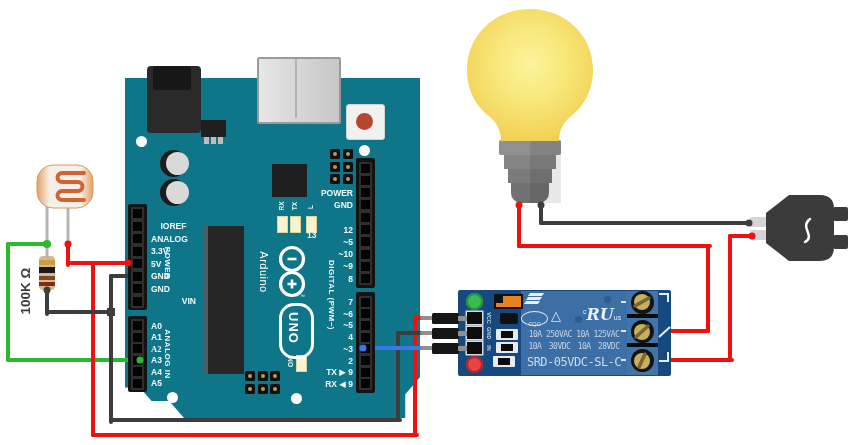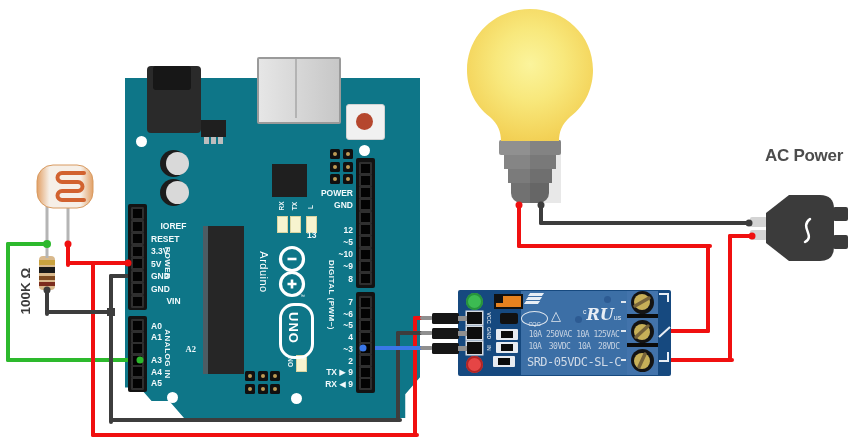--- a/index.html
+++ b/index.html
@@ -171,21 +171,20 @@
 
   <div class="relay-lbl" style="left:521px;top:330px;width:106px;font-size:8px;letter-spacing:-0.5px;">10A 250VAC 10A 125VAC</div>
   <div class="relay-lbl" style="left:521px;top:342px;width:106px;font-size:8px;letter-spacing:-0.5px;word-spacing:3px;">10A 30VDC 10A 28VDC</div>
   <div class="relay-lbl" style="left:521px;top:355px;width:106px;font-size:12px;color:#cfd9e6;letter-spacing:-0.5px;">SRD-05VDC-SL-C</div>
 
   <div class="abs" style="left:621px;top:301px;width:5px;height:2px;background:#dfe6ee;z-index:32;"></div>
   <div class="abs" style="left:621px;top:330px;width:5px;height:2px;background:#dfe6ee;z-index:32;"></div>
   <div class="abs" style="left:621px;top:359px;width:5px;height:2px;background:#dfe6ee;z-index:32;"></div>
 
   <div class="abs" style="left:650px;top:146px;width:193px;text-align:right;font-weight:bold;font-size:17px;line-height:19px;color:#4c4c4c;letter-spacing:-0.3px;z-index:45;">
-    <div>AC Power</div>
   </div>
 
   <svg id="overlay" width="848" height="445" viewBox="0 0 848 445">
     <defs>
       <radialGradient id="bulbGrad" cx="50%" cy="42%" r="60%">
         <stop offset="0%" stop-color="#fbf49c"></stop>
         <stop offset="45%" stop-color="#f8e87c"></stop>
         <stop offset="85%" stop-color="#f4d65e"></stop>
         <stop offset="100%" stop-color="#f2cf53"></stop>
       </radialGradient>
@@ -244,37 +243,37 @@
   <div class="dot d-blk" style="left:47px;top:290px;"></div>
   <div class="abs" style="left:107px;top:308px;width:8px;height:8px;background:var(--wblk);z-index:50;"></div>
   <div class="dot d-blk" style="left:541px;top:205px;"></div>
   <div class="dot d-blk" style="left:749px;top:223px;"></div>
   <div class="dot d-blu" style="left:363px;top:348px;"></div>
 
 <div class="pin" style="left: 131px; top: 207px;"></div>
     <div class="pin" style="left: 131px; top: 219.5px;"></div>
     <div class="plab" style="left: 151px; top: 221px; width: 45px; text-align: center;">IOREF</div>
     <div class="pin" style="left: 131px; top: 232px;"></div>
-    <div class="plab" style="left: 151px; top: 233.5px; width: 45px; text-align: left;">RESET</div>
+    <div class="plab" style="left: 151px; top: 233.5px; width: 45px; text-align: left;">ANALOG</div>
     <div class="pin" style="left: 131px; top: 244.5px;"></div>
     <div class="plab" style="left: 151px; top: 246px; width: 45px; text-align: left;">3.3V</div>
     <div class="pin" style="left: 131px; top: 257px;"></div>
     <div class="plab" style="left: 151px; top: 258.5px; width: 45px; text-align: left;">5V</div>
     <div class="pin" style="left: 131px; top: 269.5px;"></div>
     <div class="plab" style="left: 151px; top: 271px; width: 45px; text-align: left;">GND</div>
     <div class="pin" style="left: 131px; top: 282px;"></div>
     <div class="plab" style="left: 151px; top: 283.5px; width: 45px; text-align: left;">GND</div>
     <div class="pin" style="left: 131px; top: 294.5px;"></div>
-    <div class="plab" style="left: 151px; top: 296px; width: 45px; text-align: center;">VIN</div>
+    <div class="plab" style="left: 151px; top: 296px; width: 45px; text-align: right;">VIN</div>
     <div class="pin" style="left: 131px; top: 319px;"></div>
     <div class="plab" style="left: 151px; top: 320.5px; width: 45px; text-align: left;">A0</div>
     <div class="pin" style="left: 131px; top: 330.5px;"></div>
     <div class="plab" style="left: 151px; top: 332px; width: 45px; text-align: left;">A1</div>
     <div class="pin" style="left: 131px; top: 342px;"></div>
-    <div class="plab" style="left: 151px; top: 343.5px; width: 45px; text-align: right; font-family: Liberation Serif, serif;">A2</div>
+    <div class="plab" style="left: 151px; top: 343.5px; width: 45px; text-align: left; font-family: Liberation Serif, serif;">A2</div>
     <div class="pin" style="left: 131px; top: 353.5px;"></div>
     <div class="plab" style="left: 151px; top: 355px; width: 45px; text-align: left;">A3</div>
     <div class="pin" style="left: 131px; top: 365px;"></div>
     <div class="plab" style="left: 151px; top: 366.5px; width: 45px; text-align: left;">A4</div>
     <div class="pin" style="left: 131px; top: 376.5px;"></div>
     <div class="plab" style="left: 151px; top: 378px; width: 45px; text-align: left;">A5</div>
     <div class="pin" style="left: 359px; top: 161.5px;"></div>
     <div class="pin" style="left: 359px; top: 173.8px;"></div>
     <div class="pin" style="left: 359px; top: 186.1px;"></div>
     <div class="plab" style="left: 307px; top: 187.6px; width: 46px; text-align: right;">POWER</div>

